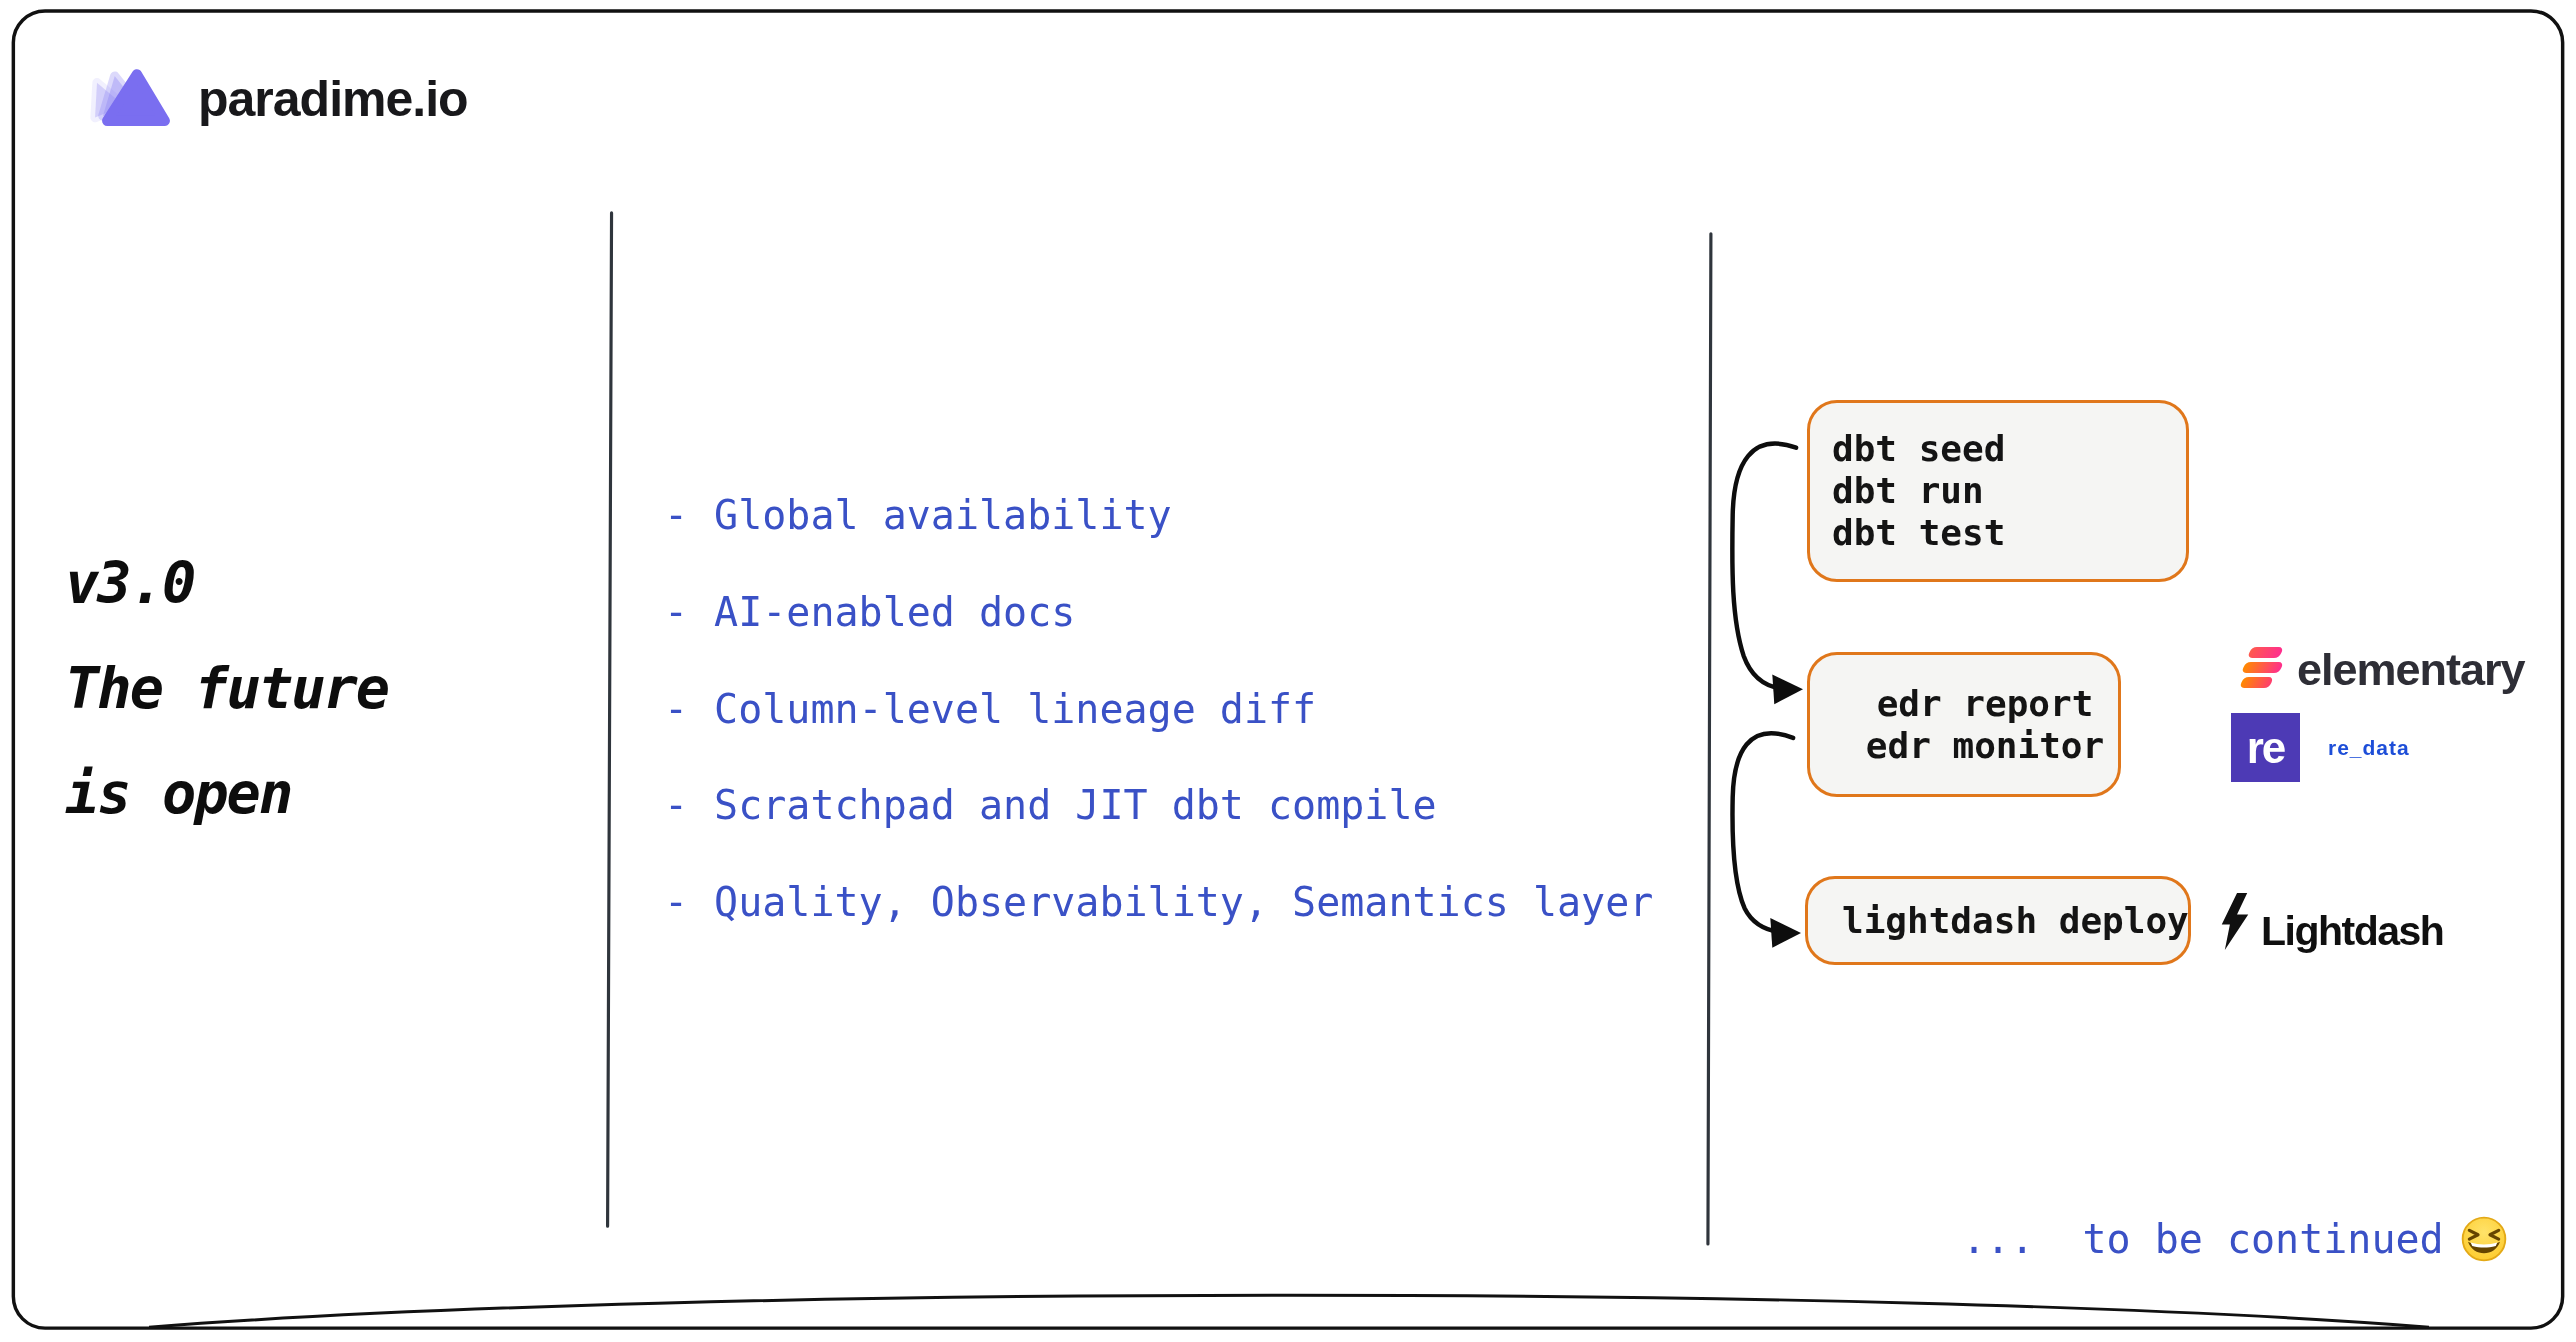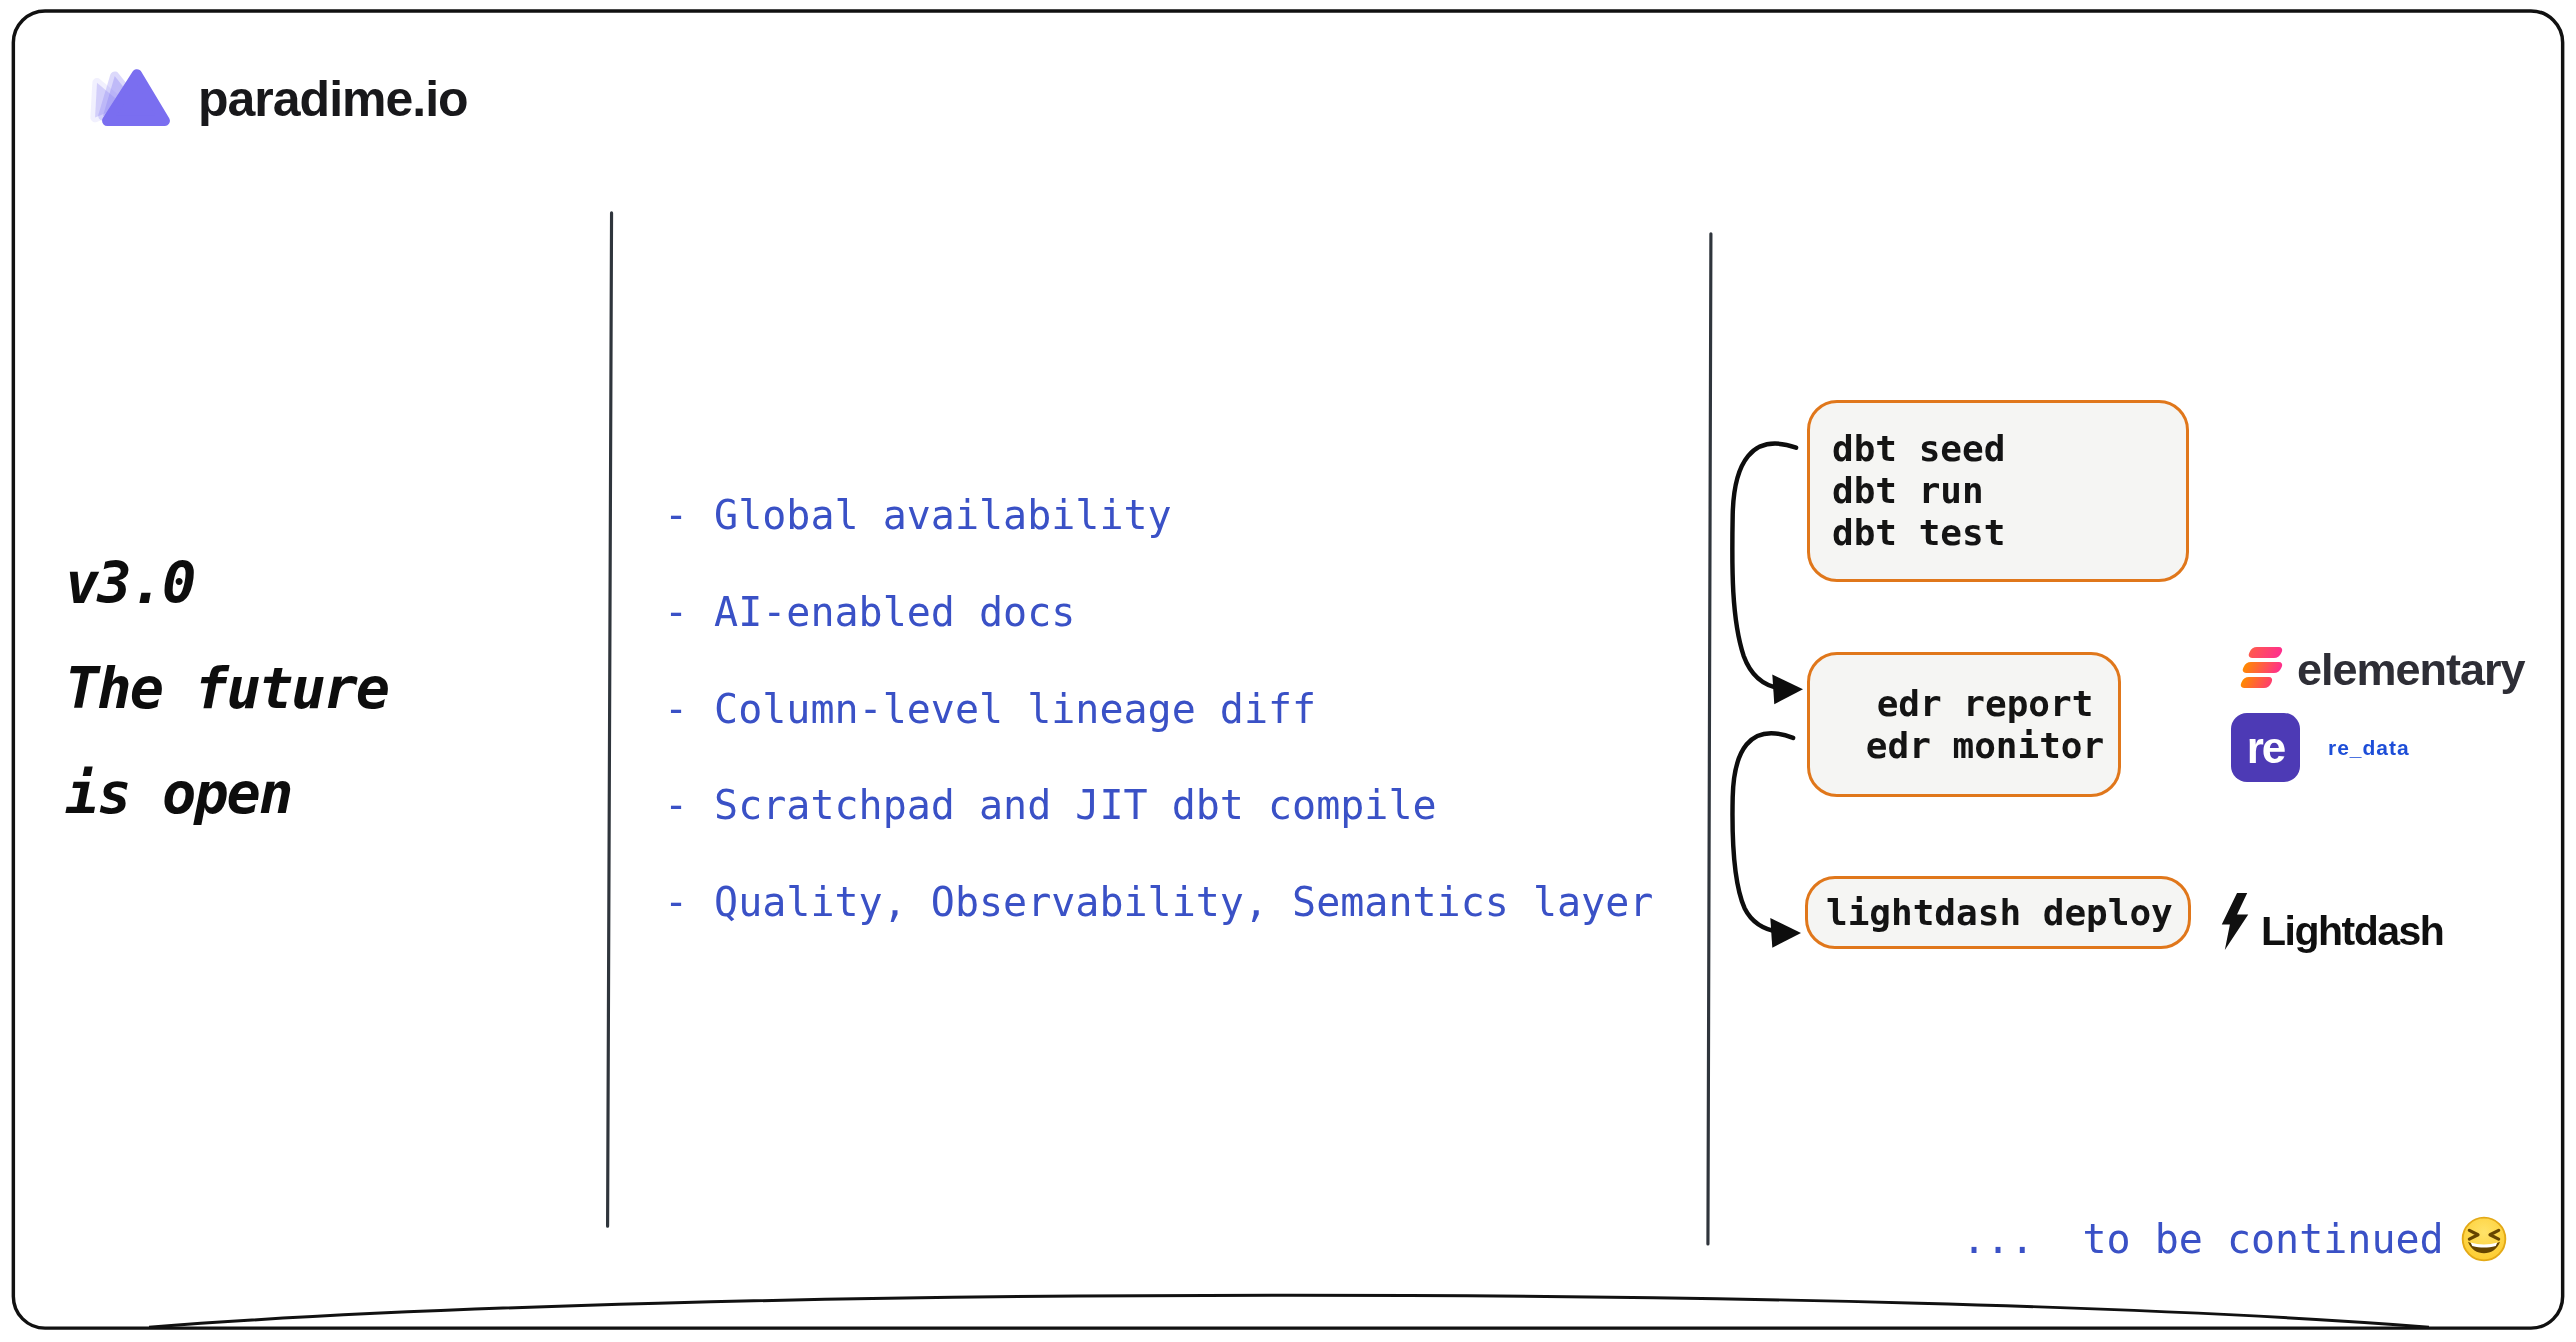--- a/index.html
+++ b/index.html
@@ -37,28 +37,28 @@
     background:#F5F5F3;
     border:3.5px solid #E0771B;
     border-radius:30px;
     box-sizing:border-box;
     display:flex;flex-direction:column;justify-content:center;
     font-size:36px;font-weight:bold;color:#141414;line-height:42px;
     white-space:nowrap;
   }
   .pbox-dbt{left:1807px;top:400px;width:382px;height:182px;padding-left:22px;}
   .pbox-edr{left:1807px;top:652px;width:314px;height:145px;padding-left:42px;align-items:center;}
-  .pbox-lightdash{left:1805px;top:876px;width:386px;height:73px;padding-left:18px;}
+  .pbox-lightdash{left:1805px;top:876px;width:386px;height:89px;padding-left:34px;}
   
   .partner{position:absolute;display:flex;align-items:center;font-family:"Liberation Sans", sans-serif;}
   .partner-elementary{left:2231px;top:644px;gap:14px;align-items:center;}
   .elementary-word{font-weight:bold;font-size:45px;color:#2E2E36;letter-spacing:-1px;}
   .partner-redata{left:2231px;top:713px;gap:28px;}
   .re-mark{
-    width:69px;height:69px;border-radius:16px;background:#4D3AB5;
+    width:69px;height:69px;border-radius:0;background:#4D3AB5;
     display:flex;align-items:center;justify-content:center;
     color:#ffffff;font-weight:bold;font-size:44px;letter-spacing:-2px;
     font-family:"Liberation Sans", sans-serif;
   }
   .re-label{font-weight:bold;font-size:21px;color:#1d4ed8;letter-spacing:1px;}
   .partner-lightdash{left:2219px;top:888px;gap:10px;}
   .lightdash-word{font-weight:bold;font-size:41px;color:#101010;letter-spacing:-1.5px;margin-top:20px;}
   
   .footer{
     position:absolute;left:1962px;top:1215px;

